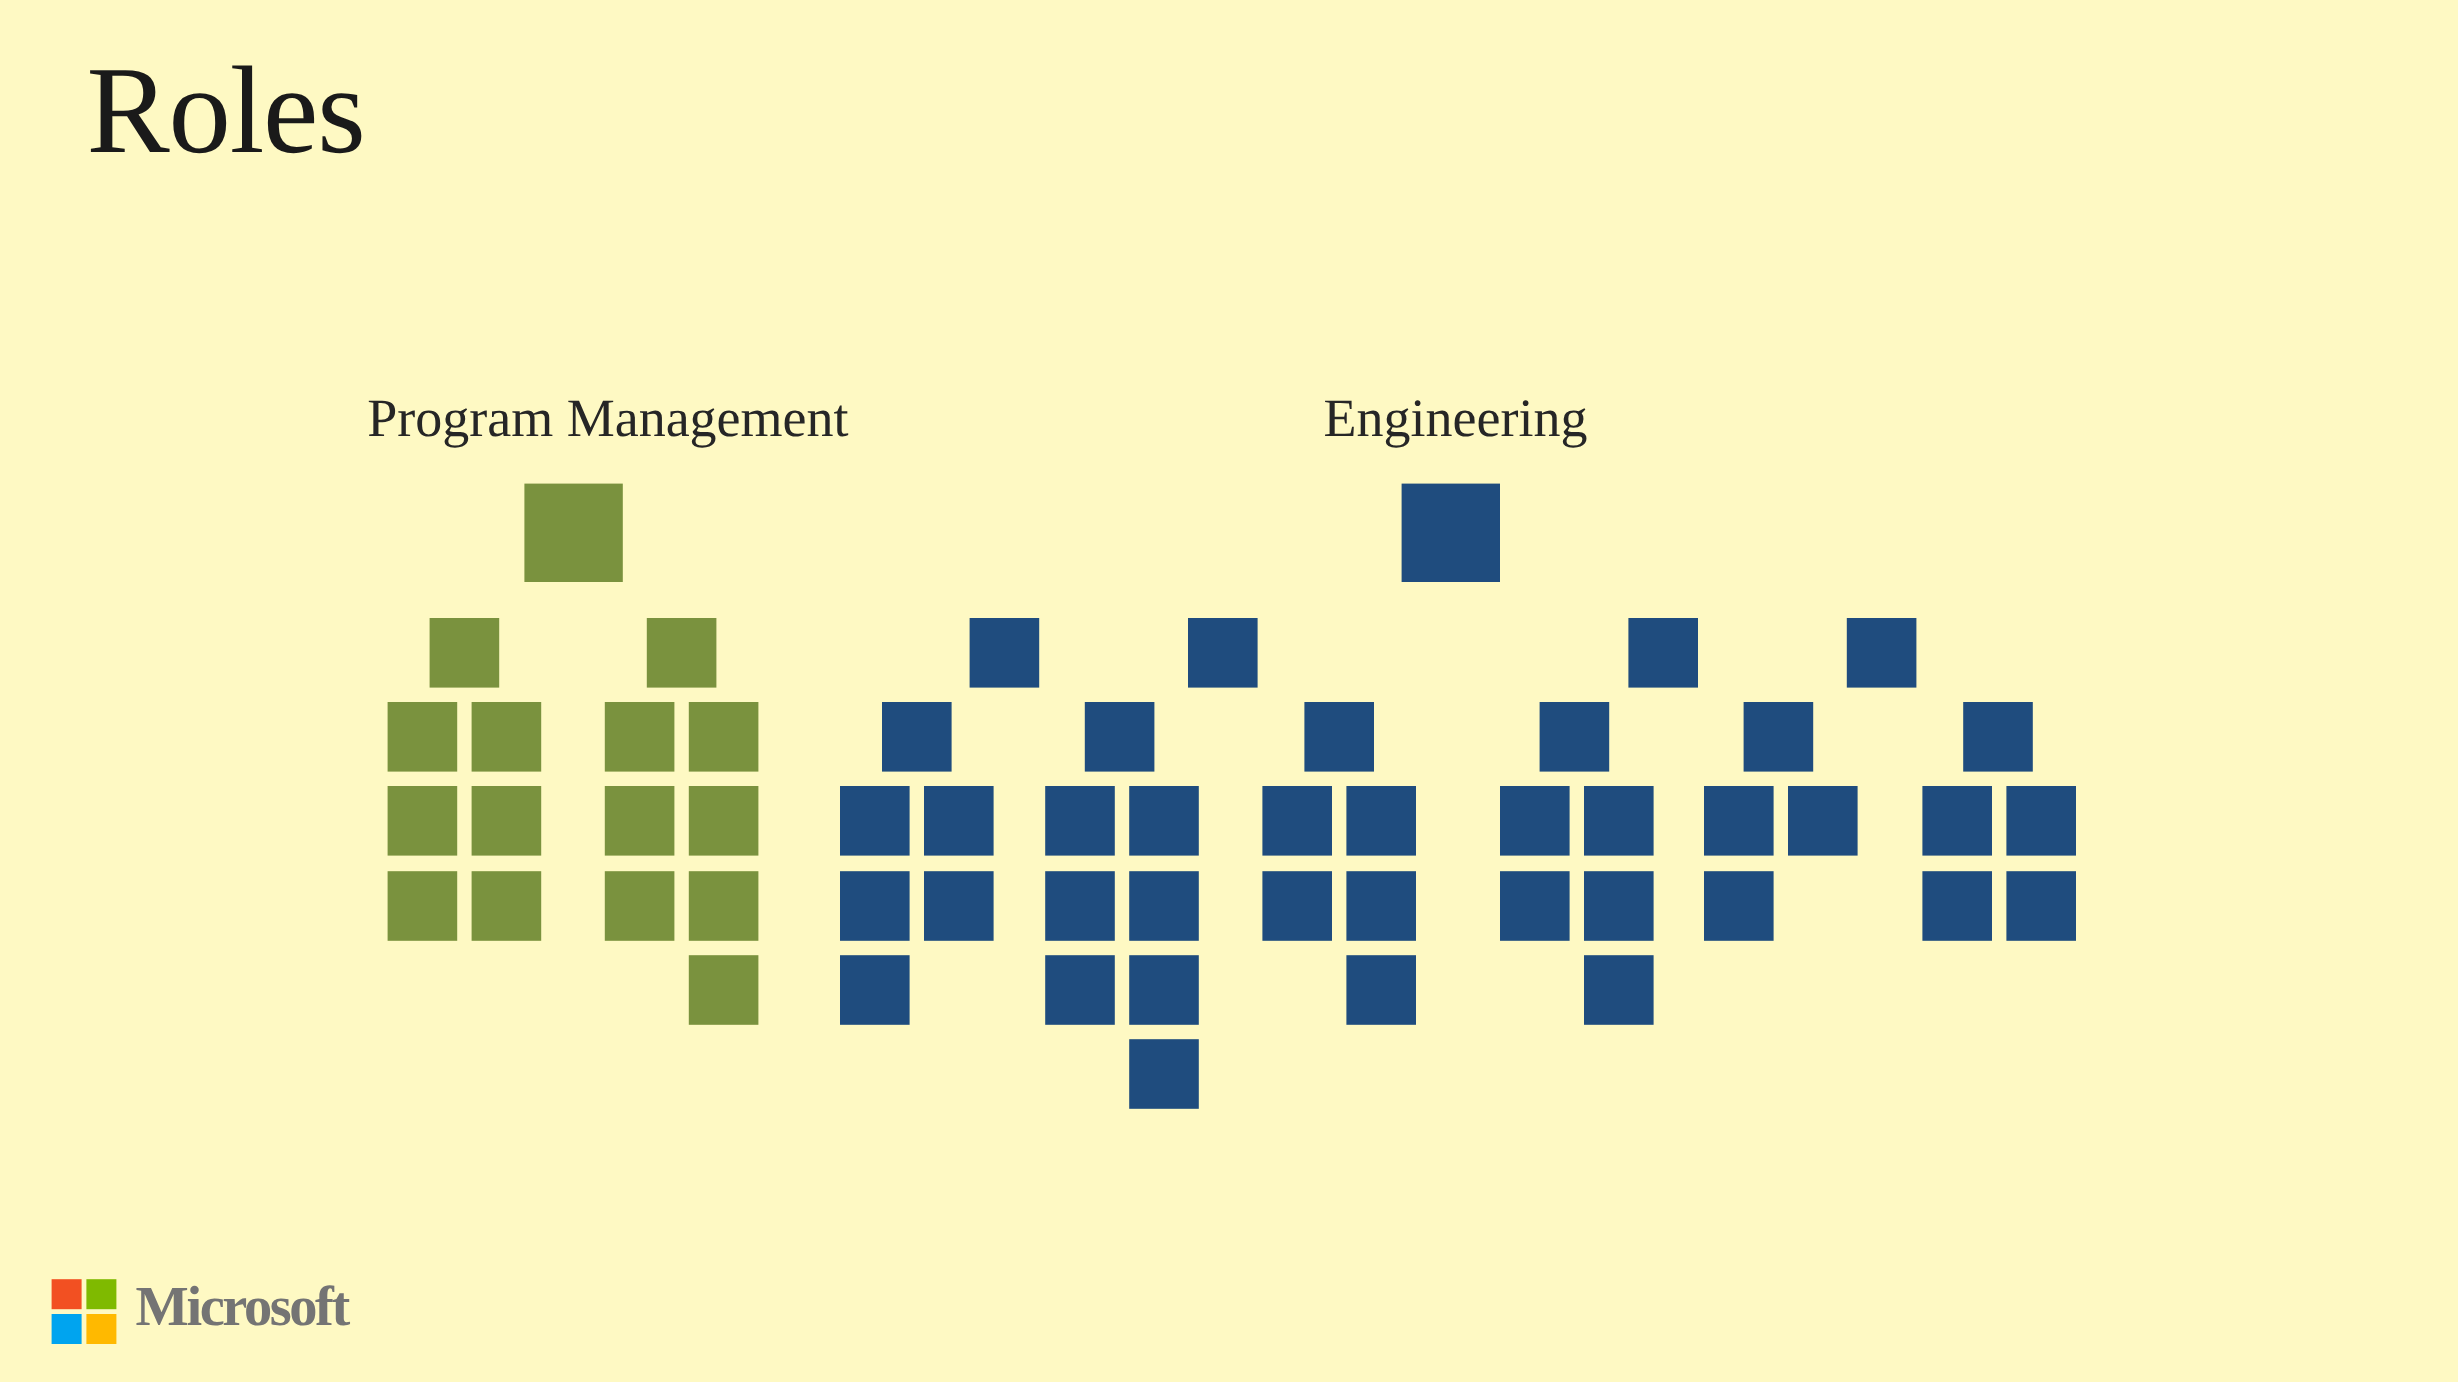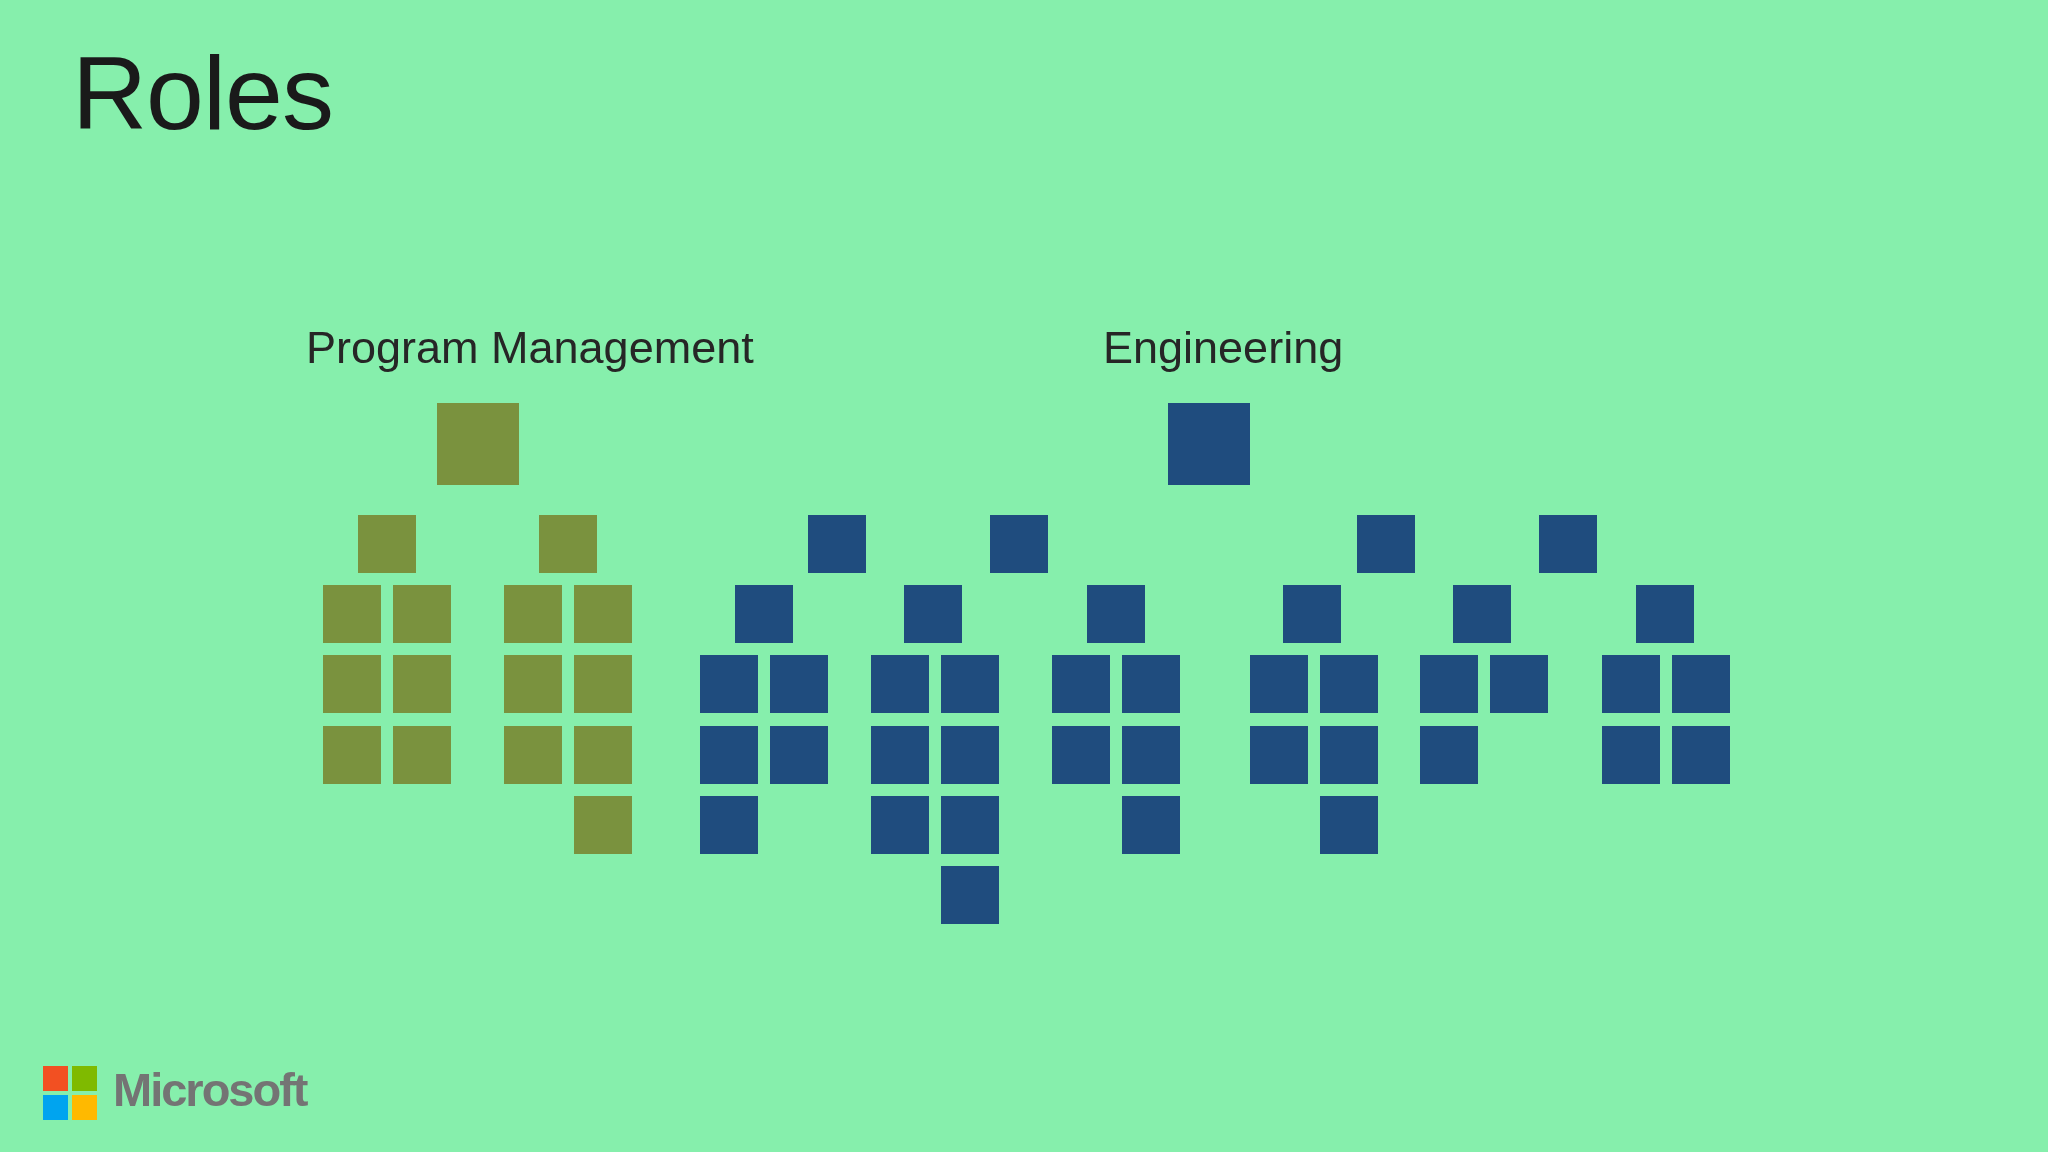--- a/index.html
+++ b/index.html
@@ -1,22 +1,22 @@
 <!DOCTYPE html>
 <html><head>
 <meta charset="utf-8">
 <style>
   html, body { margin: 0; padding: 0; background: #ffffff; }
   .slide {
     position: relative;
     width: 2048px;
     height: 1152px;
-    background: #86efac;
+    background: #fef9c3;
     overflow: hidden;
-    font-family: Liberation Sans, sans-serif;
+    font-family: Liberation Serif, serif;
   }
   .slide-title {
     position: absolute;
     left: 72px;
     top: 36px;
     margin: 0;
     font-size: 104px;
     font-weight: 300;
     letter-spacing: -1px;
     color: #1a1a1a;

